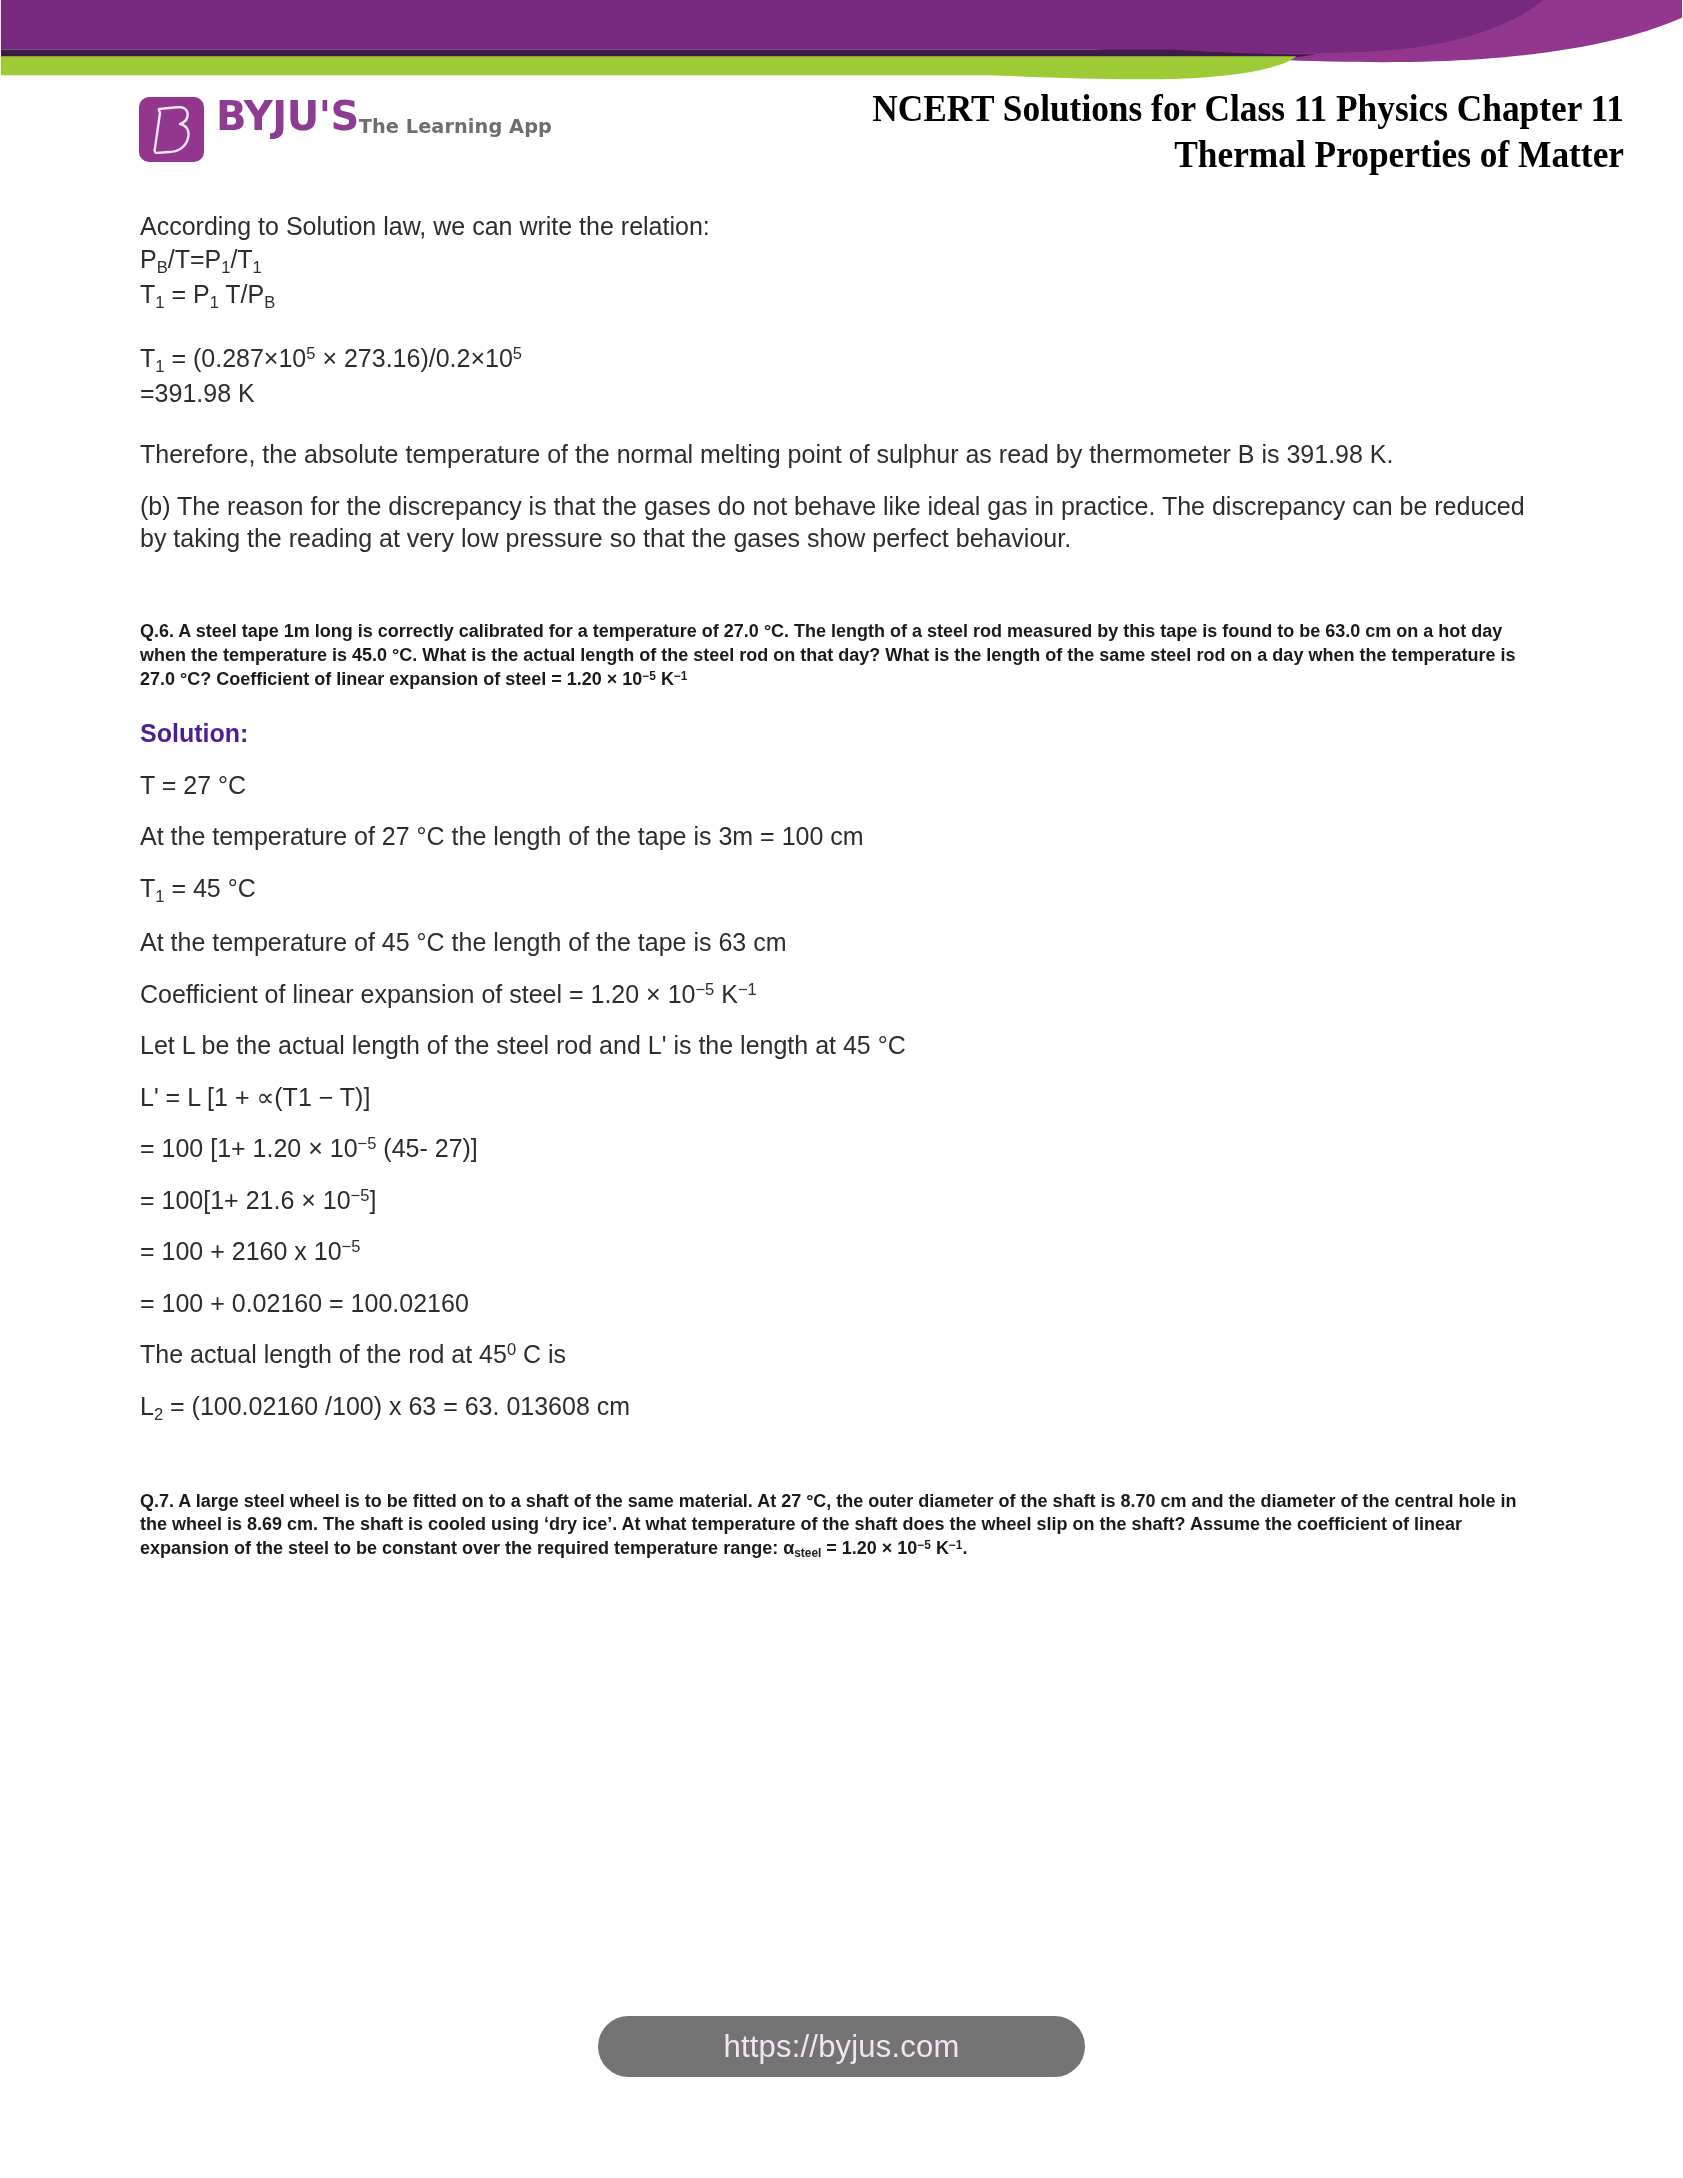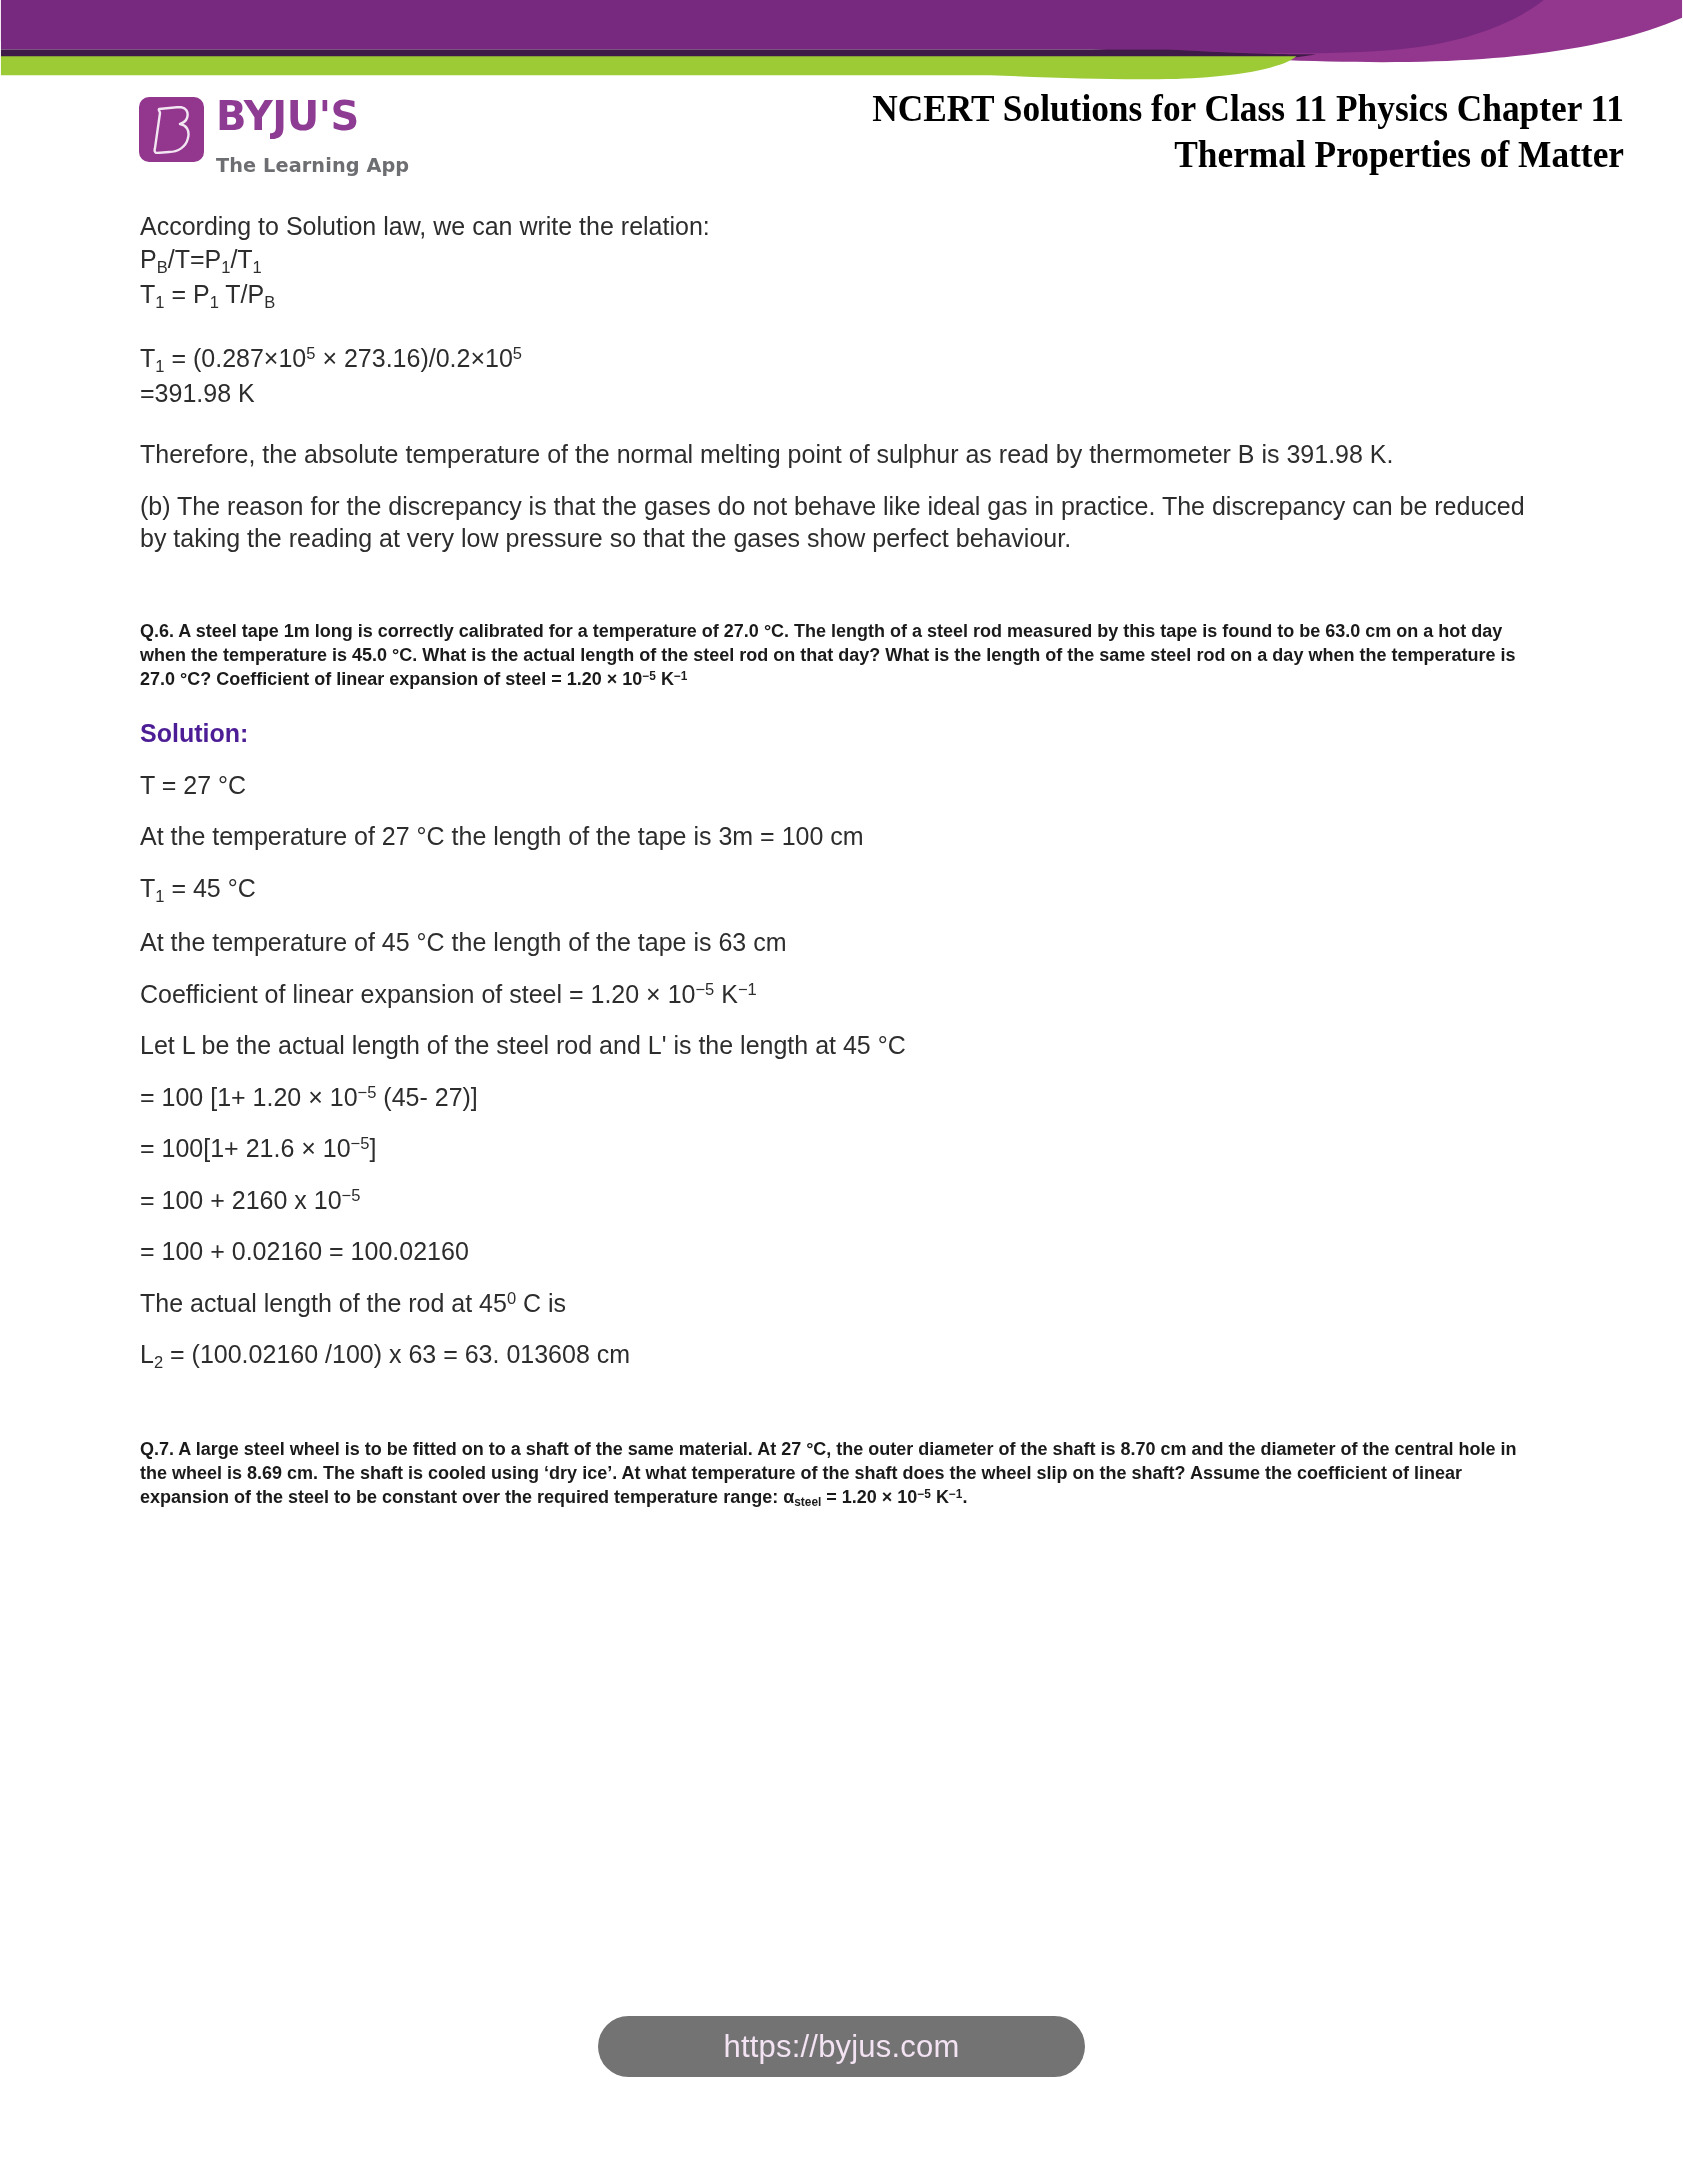--- a/index.html
+++ b/index.html
@@ -41,21 +41,21 @@
     background: #93368e;
     position: relative;
     margin-right: 12px;
     flex: none;
   }
   .logo-mark .b-glyph {
     position: absolute;
     left: 13px; top: 9px;
     width: 40px; height: 48px;
   }
-  .logo-text { display: flex; flex-direction: column; }
+  .logo-text { display: flex; }
   .logo-word {
     font-family: "DejaVu Sans", sans-serif;
     font-weight: bold;
     font-size: 40px;
     letter-spacing: -0.5px;
     color: #8e3b93;
     line-height: 0.98;
   }
   .logo-tag {
     font-family: "DejaVu Sans", sans-serif;
@@ -197,20 +197,21 @@
   <p class="p">At the temperature of 27 °C the length of the tape is 3m = 100 cm</p>
 
   <p class="p">T<sub>1</sub> = 45 °C</p>
 
   <p class="p">At the temperature of 45 °C the length of the tape is 63 cm</p>
 
   <p class="p">Coefficient of linear expansion of steel = 1.20 × 10<sup>−5</sup> K<sup>−1</sup></p>
 
   <p class="p">Let L be the actual length of the steel rod and L' is the length at 45 °C</p>
 
+  <p class="p">L' = L [1 + ∝(T1 − T)]</p>
 
   <p class="p">= 100 [1+ 1.20 × 10<sup>−5</sup> (45- 27)]</p>
 
   <p class="p">= 100[1+ 21.6 × 10<sup>−5</sup>]</p>
 
   <p class="p">= 100 + 2160 x 10<sup>−5</sup></p>
 
   <p class="p">= 100 + 0.02160 = 100.02160</p>
 
   <p class="p">The actual length of the rod at 45<sup>0</sup> C is</p>

